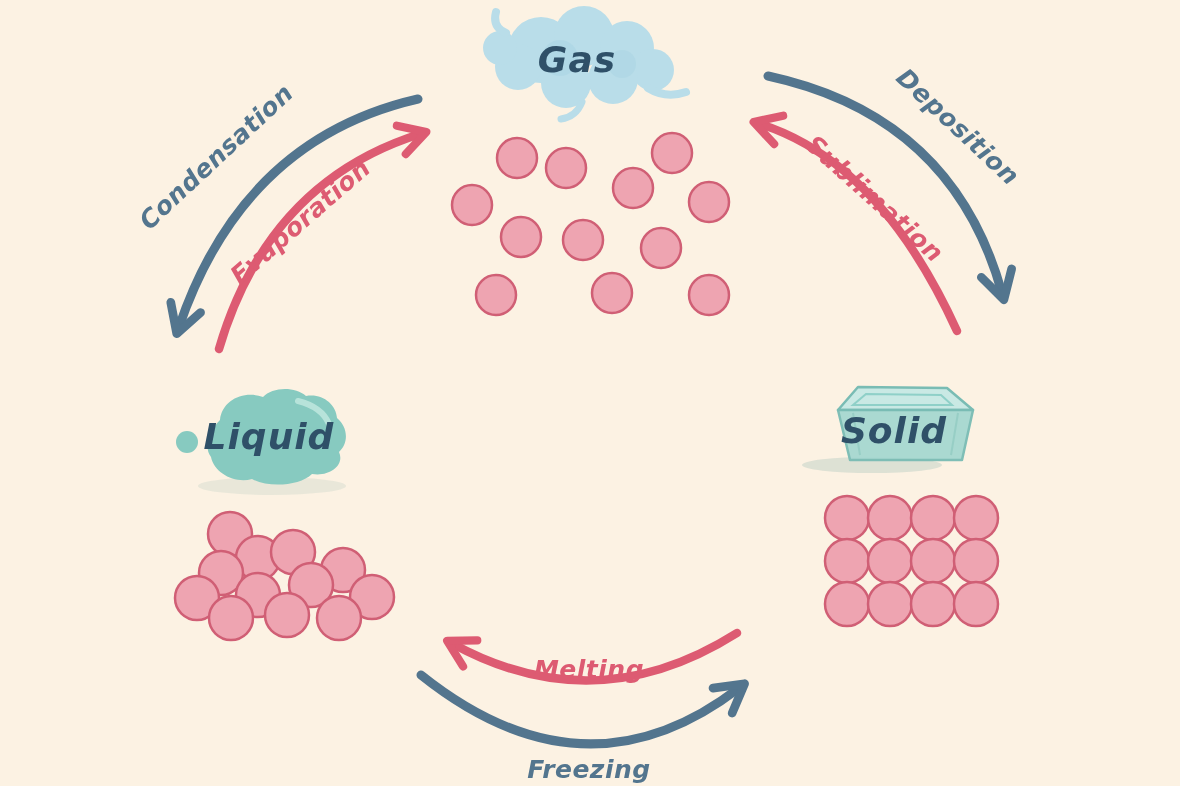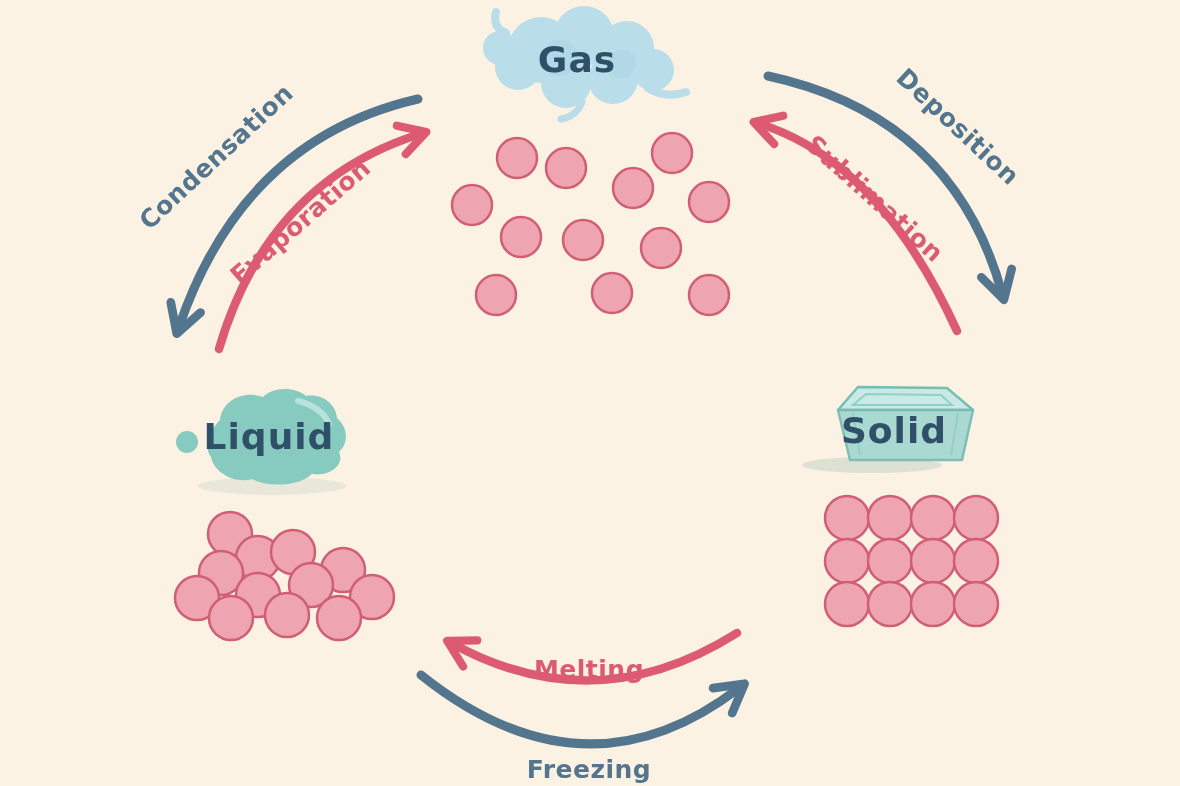--- a/index.html
+++ b/index.html
@@ -1,21 +1,21 @@
 <!DOCTYPE html>
 <html><head>
 <meta charset="utf-8">
 <style>
   html, body { margin: 0; padding: 0; }
   body {
     width: 1180px; height: 786px; overflow: hidden;
     background: #fcf2e3;
     font-family: "DejaVu Sans", "Liberation Sans", sans-serif;
   }
-  .stage { position: relative; width: 1180px; height: 786px; }
+  .stage { position: relative; width: 1180px; height: 786px; font-style: italic; }
   svg { display: block; }
   .state-label {
     font-size: 36px; font-weight: bold; fill: #2f5068; letter-spacing: 1px;
   }
   .transition-label {
     font-size: 25px; font-weight: bold; letter-spacing: 0.5px;
   }
   .blue-text { fill: #53758e; }
   .red-text { fill: #dd5b72; }
 </style>

